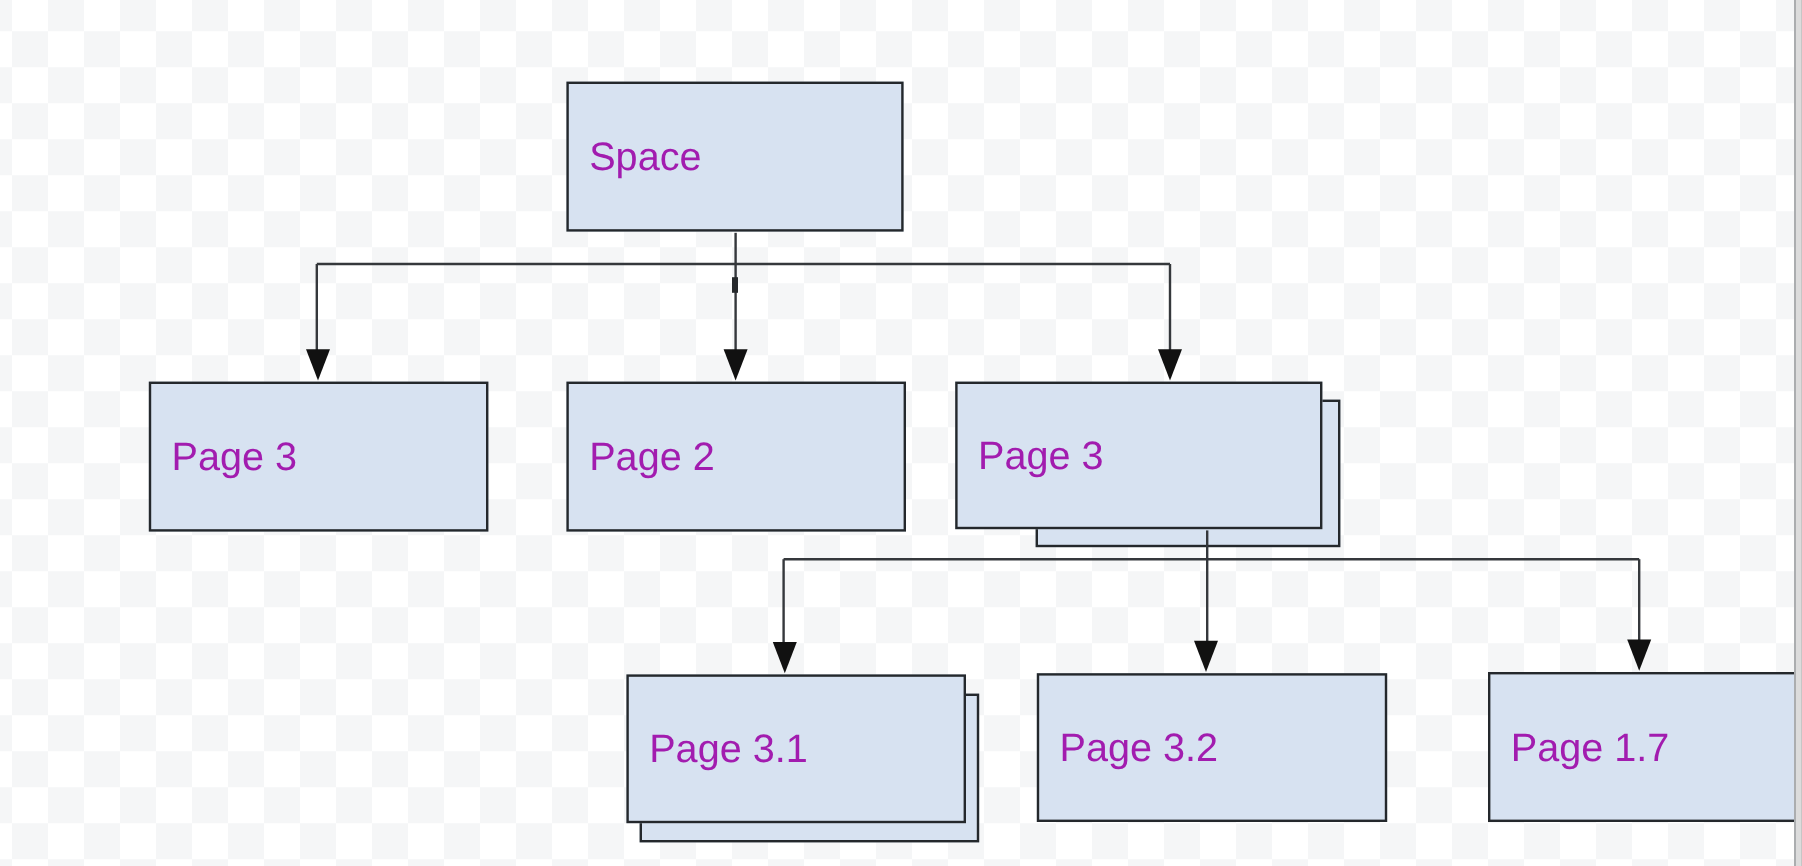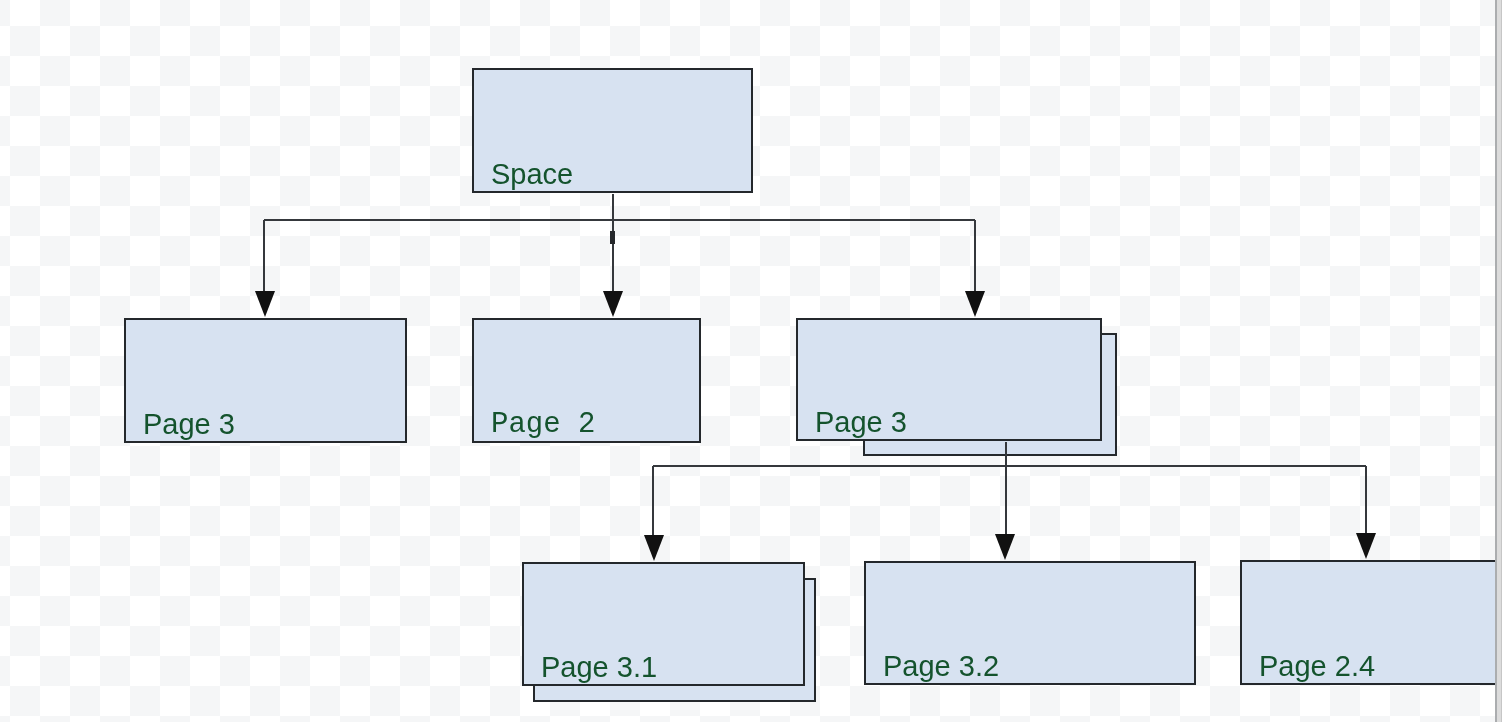--- a/index.html
+++ b/index.html
@@ -11,21 +11,21 @@
     position: relative; width: 1502px; height: 722px;
     background-color: #ffffff;
     background-image: conic-gradient(#f5f6f7 0% 25%, #ffffff 25% 50%, #f5f6f7 50% 75%, #ffffff 75% 100%);
     background-size: 60px 60px;
     background-position: -20px -34px;
   }
   .node, .stack-back {
     position: absolute; box-sizing: border-box;
     background: #d7e2f1; border: 2px solid #24282c;
   }
-  .node { display: flex; align-items: flex-end; font-size: 29px; color: #14532d; }
+  .node { display: flex; align-items: center; font-size: 33px; color: #a21caf; }
   .node .lbl { padding-left: 17px; white-space: nowrap; }
   .connectors { position: absolute; left: 0; top: 0; }
   .scroll-edge {
     position: absolute; top: 0; right: 0; width: 7px; height: 722px;
     background: linear-gradient(to right, #abadaf 0 2px, #dcdcdc 2px 6px, #c6c6c6 6px);
   }
 </style>
 </head>
 <body>
 
@@ -59,34 +59,34 @@
   </svg>
 
   <div class="node" style="left:472px; top:68px; width:281px; height:125px;">
     <span class="lbl">Space</span>
   </div>
 
   <div class="node" style="left:124px; top:318px; width:283px; height:125px;">
     <span class="lbl">Page 3</span>
   </div>
 
-  <div class="node" style="left:472px; top:318px; width:229px; height:125px;font-family:Liberation Mono, monospace;">
+  <div class="node" style="left:472px; top:318px; width:283px; height:125px;">
     <span class="lbl">Page 2</span>
   </div>
 
   <div class="node" style="left:796px; top:318px; width:306px; height:123px;">
     <span class="lbl">Page 3</span>
   </div>
 
   <div class="node" style="left:522px; top:562px; width:283px; height:124px;">
     <span class="lbl">Page 3.1</span>
   </div>
 
-  <div class="node" style="left:864px; top:561px; width:332px; height:124px;">
+  <div class="node" style="left:864px; top:561px; width:292px; height:124px;">
     <span class="lbl">Page 3.2</span>
   </div>
 
   <div class="node" style="left:1240px; top:560px; width:258px; height:125px;">
-    <span class="lbl">Page 2.4</span>
+    <span class="lbl">Page 1.7</span>
   </div>
 
   <div class="scroll-edge"></div>
 </div>
 
 </body></html>

